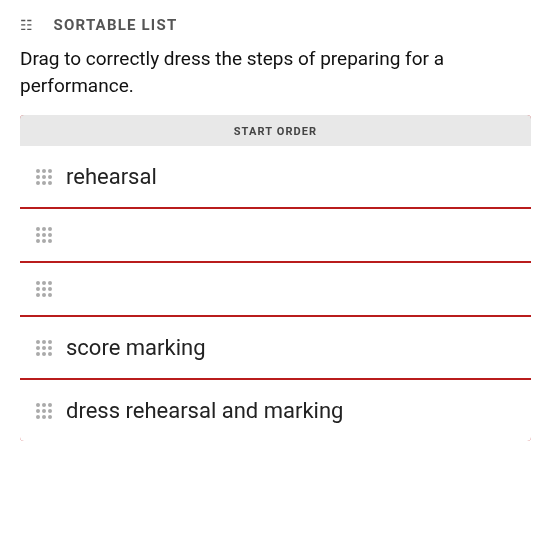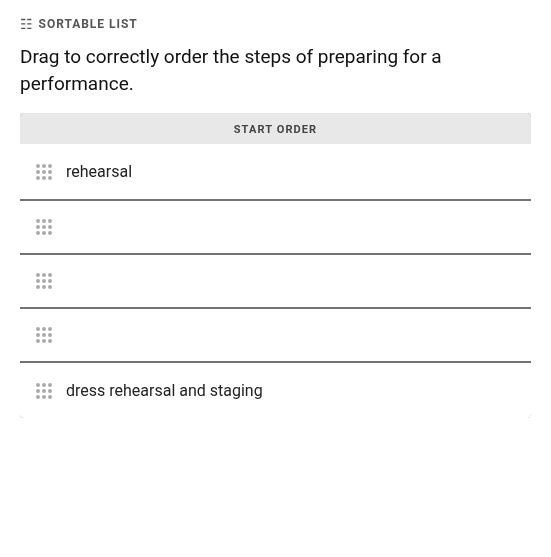--- a/index.html
+++ b/index.html
@@ -26,37 +26,38 @@
       gap: 6px;
       margin-bottom: 12px;
     }
 
     .header-icon {
       font-size: 14px;
       color: #555;
     }
 
     .header-label {
-      font-size: 12px;
+      font-size: 15px;
       font-weight: 700;
       letter-spacing: 0.08em;
       color: #555;
       text-transform: uppercase;
+      margin-left: 15px;
     }
 
     .instruction-text {
       font-size: 19px;
       font-weight: 400;
       color: #111;
       line-height: 1.4;
       margin-bottom: 16px;
     }
 
     .sortable-container {
-      background: #737373;
+      background: #b91c1c;
       border-radius: 4px;
       overflow: hidden;
     }
 
     .start-order-label {
       text-align: center;
       font-size: 11px;
       font-weight: 700;
       letter-spacing: 0.1em;
       color: #444;
@@ -91,36 +92,36 @@
     }
 
     .drag-dot {
       width: 4px;
       height: 4px;
       border-radius: 50%;
       background: #aaa;
     }
 
     .item-text {
-      font-size: 16px;
+      font-size: 22px;
       color: #222;
       font-weight: 400;
     }
   </style>
 </head>
 <body>
 
 <div class="page-container">
 
   <div class="header-bar">
     <span class="header-icon">☷</span>
     <span class="header-label">SORTABLE LIST</span>
   </div>
 
-  <p class="instruction-text">Drag to correctly order the steps of preparing for a performance.</p>
+  <p class="instruction-text">Drag to correctly dress the steps of preparing for a performance.</p>
 
   <div class="sortable-container">
     <div class="start-order-label">START ORDER</div>
     <div class="sortable-list" id="sortable-list">
     <div class="sortable-item" draggable="true">
           <div class="drag-handle">
             <div class="drag-dot"></div>
             <div class="drag-dot"></div>
             <div class="drag-dot"></div>
             <div class="drag-dot"></div>
@@ -163,31 +164,32 @@
             <div class="drag-dot"></div>
             <div class="drag-dot"></div>
             <div class="drag-dot"></div>
             <div class="drag-dot"></div>
             <div class="drag-dot"></div>
             <div class="drag-dot"></div>
             <div class="drag-dot"></div>
             <div class="drag-dot"></div>
             <div class="drag-dot"></div>
           </div>
+          <span class="item-text">score marking</span>
         </div>
         <div class="sortable-item" draggable="true">
           <div class="drag-handle">
             <div class="drag-dot"></div>
             <div class="drag-dot"></div>
             <div class="drag-dot"></div>
             <div class="drag-dot"></div>
             <div class="drag-dot"></div>
             <div class="drag-dot"></div>
             <div class="drag-dot"></div>
             <div class="drag-dot"></div>
             <div class="drag-dot"></div>
           </div>
-          <span class="item-text">dress rehearsal and staging</span>
+          <span class="item-text">dress rehearsal and marking</span>
         </div>
       </div>
   </div>
 
 </div>
 
 </body></html>

